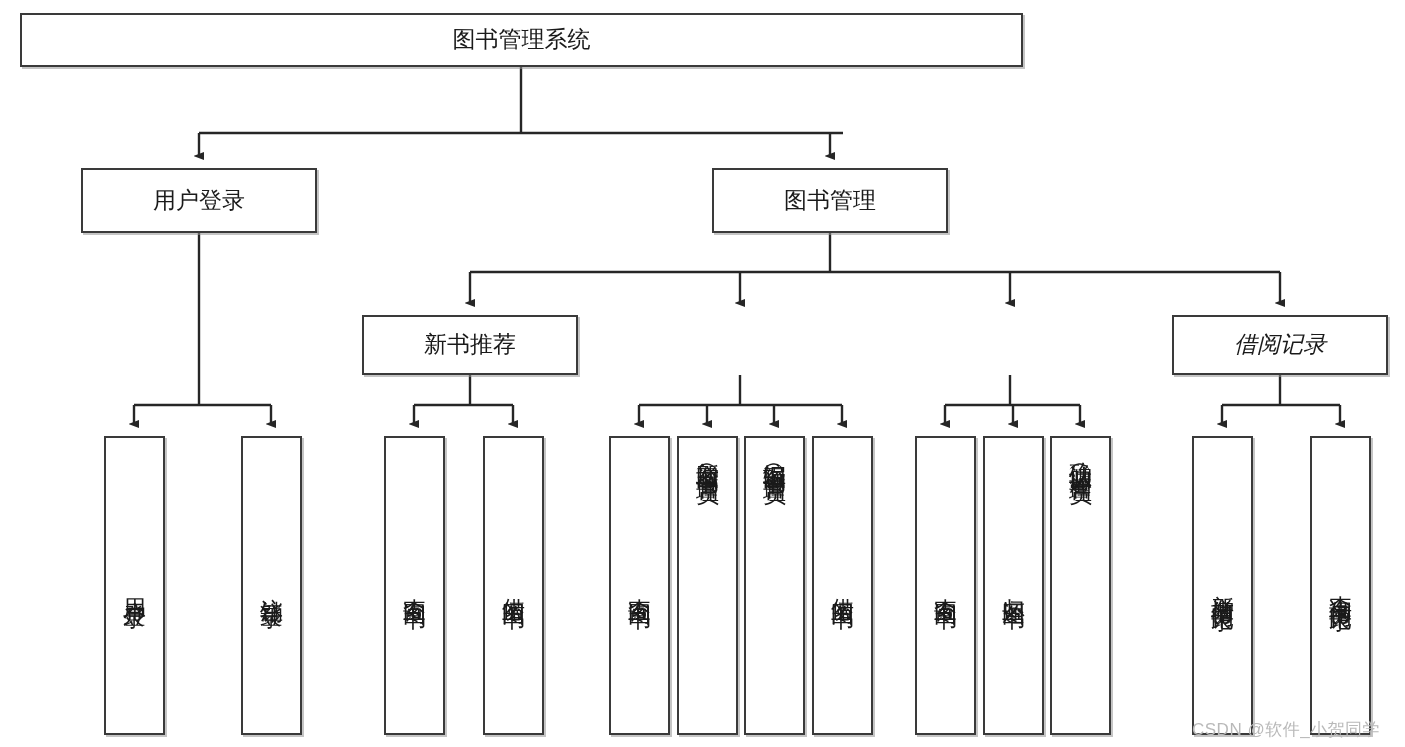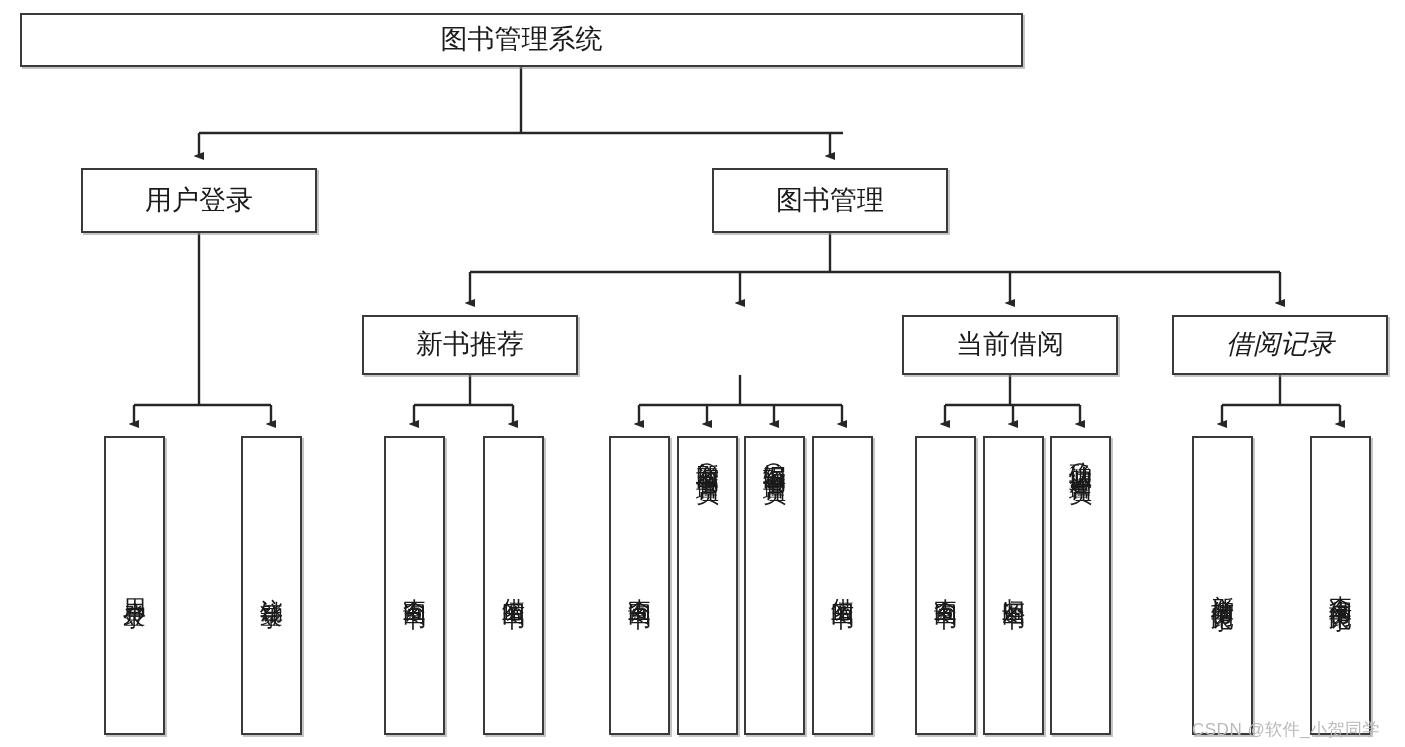--- a/index.html
+++ b/index.html
@@ -36,21 +36,21 @@
     justify-content: center;
     color: #1a1a1a;
   }
   .node-label {
     display: block;
     text-align: center;
     line-height: 1.18;
     white-space: nowrap;
   }
   .node.horizontal .node-label {
-    font-size: 27px;
+    font-size: 23px;
   }
   .node.vertical {
     align-items: flex-start;
     justify-content: center;
     padding-top: 0;
   }
   .node.vertical .node-label {
     writing-mode: vertical-rl;
     text-orientation: upright;
     font-size: 23px;
@@ -134,23 +134,20 @@
   <div class="node horizontal" style="left:81px; top:168px; width:236px; height:65px;">
     <span class="node-label">用户登录</span>
   </div>
   <div class="node horizontal" style="left:362px; top:315px; width:216px; height:60px;">
     <span class="node-label">新书推荐</span>
   </div>
 
   <div class="node horizontal" style="left:712px; top:168px; width:236px; height:65px;">
     <span class="node-label">图书管理</span>
   </div>
-  <div class="node horizontal" style="left:902px; top:315px; width:216px; height:60px;">
-    <span class="node-label">当前借阅</span>
-  </div>
   <div class="node horizontal" style="left:1172px; top:315px; width:216px; height:60px;font-style:italic;">
     <span class="node-label">借阅记录</span>
   </div>
 
   <div class="node vertical center-v" style="left:104px; top:436px; width:61px; height:299px;">
     <span class="node-label">用户登录</span>
   </div>
   <div class="node vertical center-v" style="left:241px; top:436px; width:61px; height:299px;">
     <span class="node-label">注销登录</span>
   </div>

